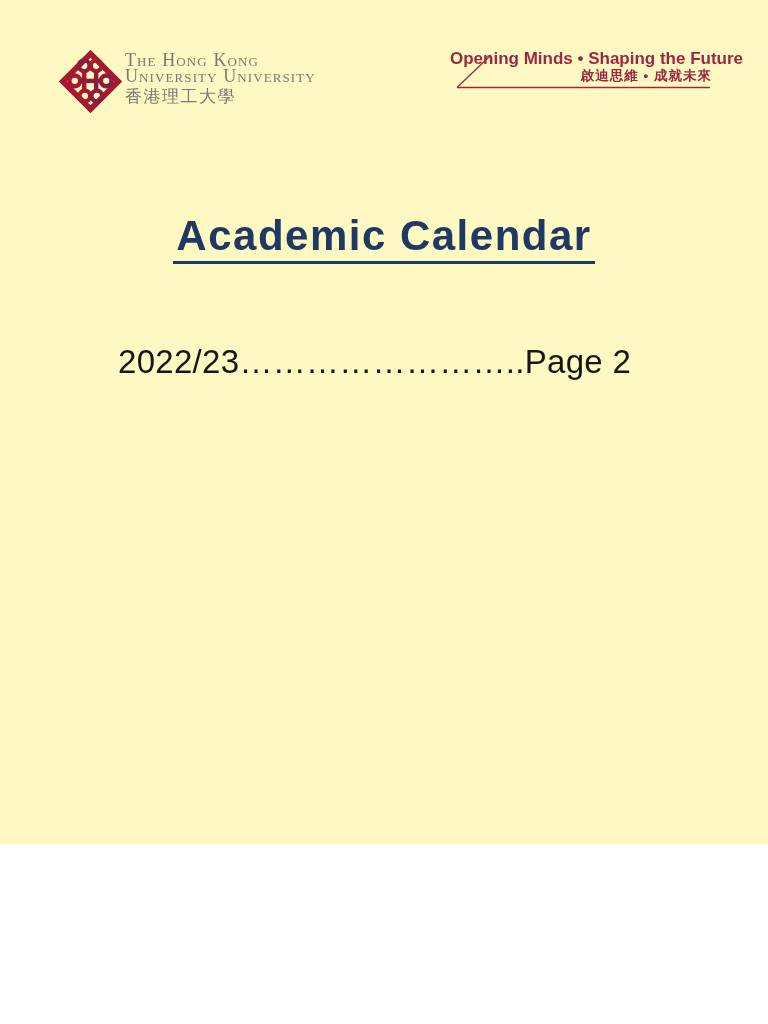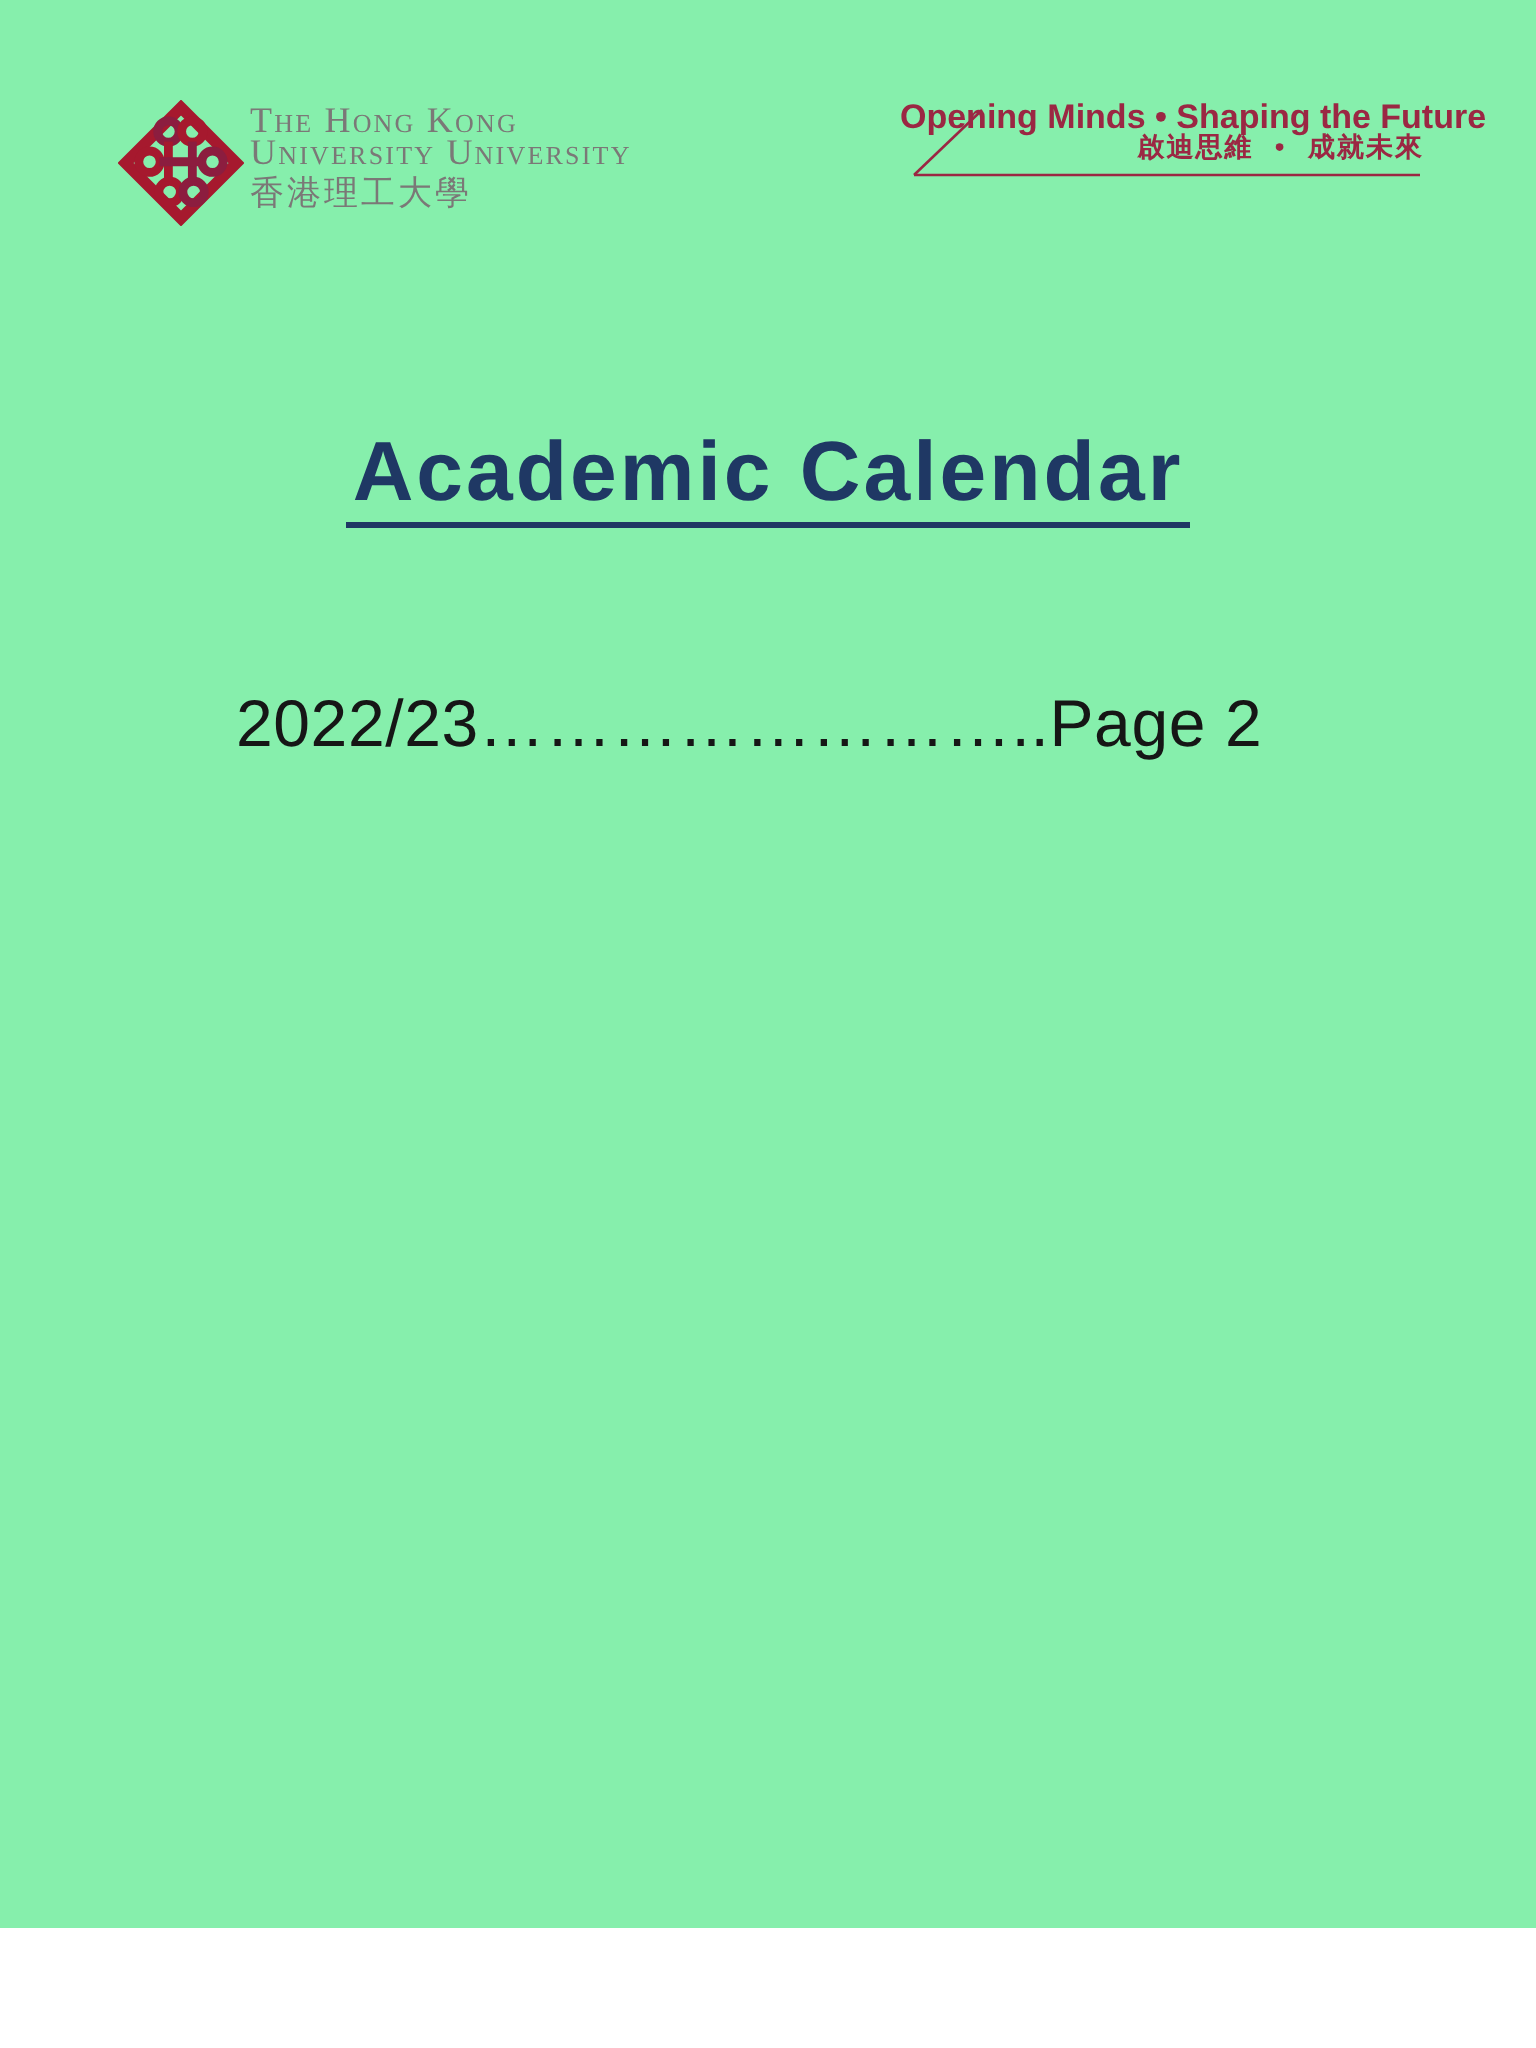--- a/index.html
+++ b/index.html
@@ -1,17 +1,17 @@
 <!DOCTYPE html>
 <html><head>
 <meta charset="utf-8">
 <style>
   html,body { margin:0; padding:0; background:#ffffff; }
   .page {
-    position:relative; width:768px; height:964px; background:#86efac;
+    position:relative; width:768px; height:844px; background:#fef9c3;
     overflow:hidden; font-family:"Liberation Sans", sans-serif;
   }
 
   
   .logo-mark { position:absolute; left:59px; top:50px; width:63px; height:63px; }
   .univ-text {
     position:absolute; left:125px; top:53px;
     color:#7b7877; font-family:"Liberation Serif", serif;
   }
   .univ-en {
@@ -22,21 +22,21 @@
     font-size:17px; line-height:19px; margin-top:3px; letter-spacing:1.5px;
     white-space:nowrap;
   }
 
   
   .tagline {
     position:absolute; left:450px; top:51px; width:262px; text-align:right;
     color:#9b2743; font-weight:bold; white-space:nowrap;
   }
   .tag-en { font-size:17px; line-height:16px; }
-  .tag-cn { font-size:13.5px; line-height:17px; letter-spacing:1px;font-family:Liberation Mono, monospace; }
+  .tag-cn { font-size:13.5px; line-height:17px; letter-spacing:1px; }
   .tag-graphic { position:absolute; left:450px; top:51px; width:262px; height:40px; }
 
   
   .title-wrap { position:absolute; top:214px; left:0; width:768px; text-align:center; }
   .title-text {
     display:inline-block; font-weight:bold; font-size:42px; line-height:1.05;
     letter-spacing:1.5px; color:#1f3864;
     border-bottom:3px solid #1f3864; padding:0 3px 3px 3px;
   }
 

